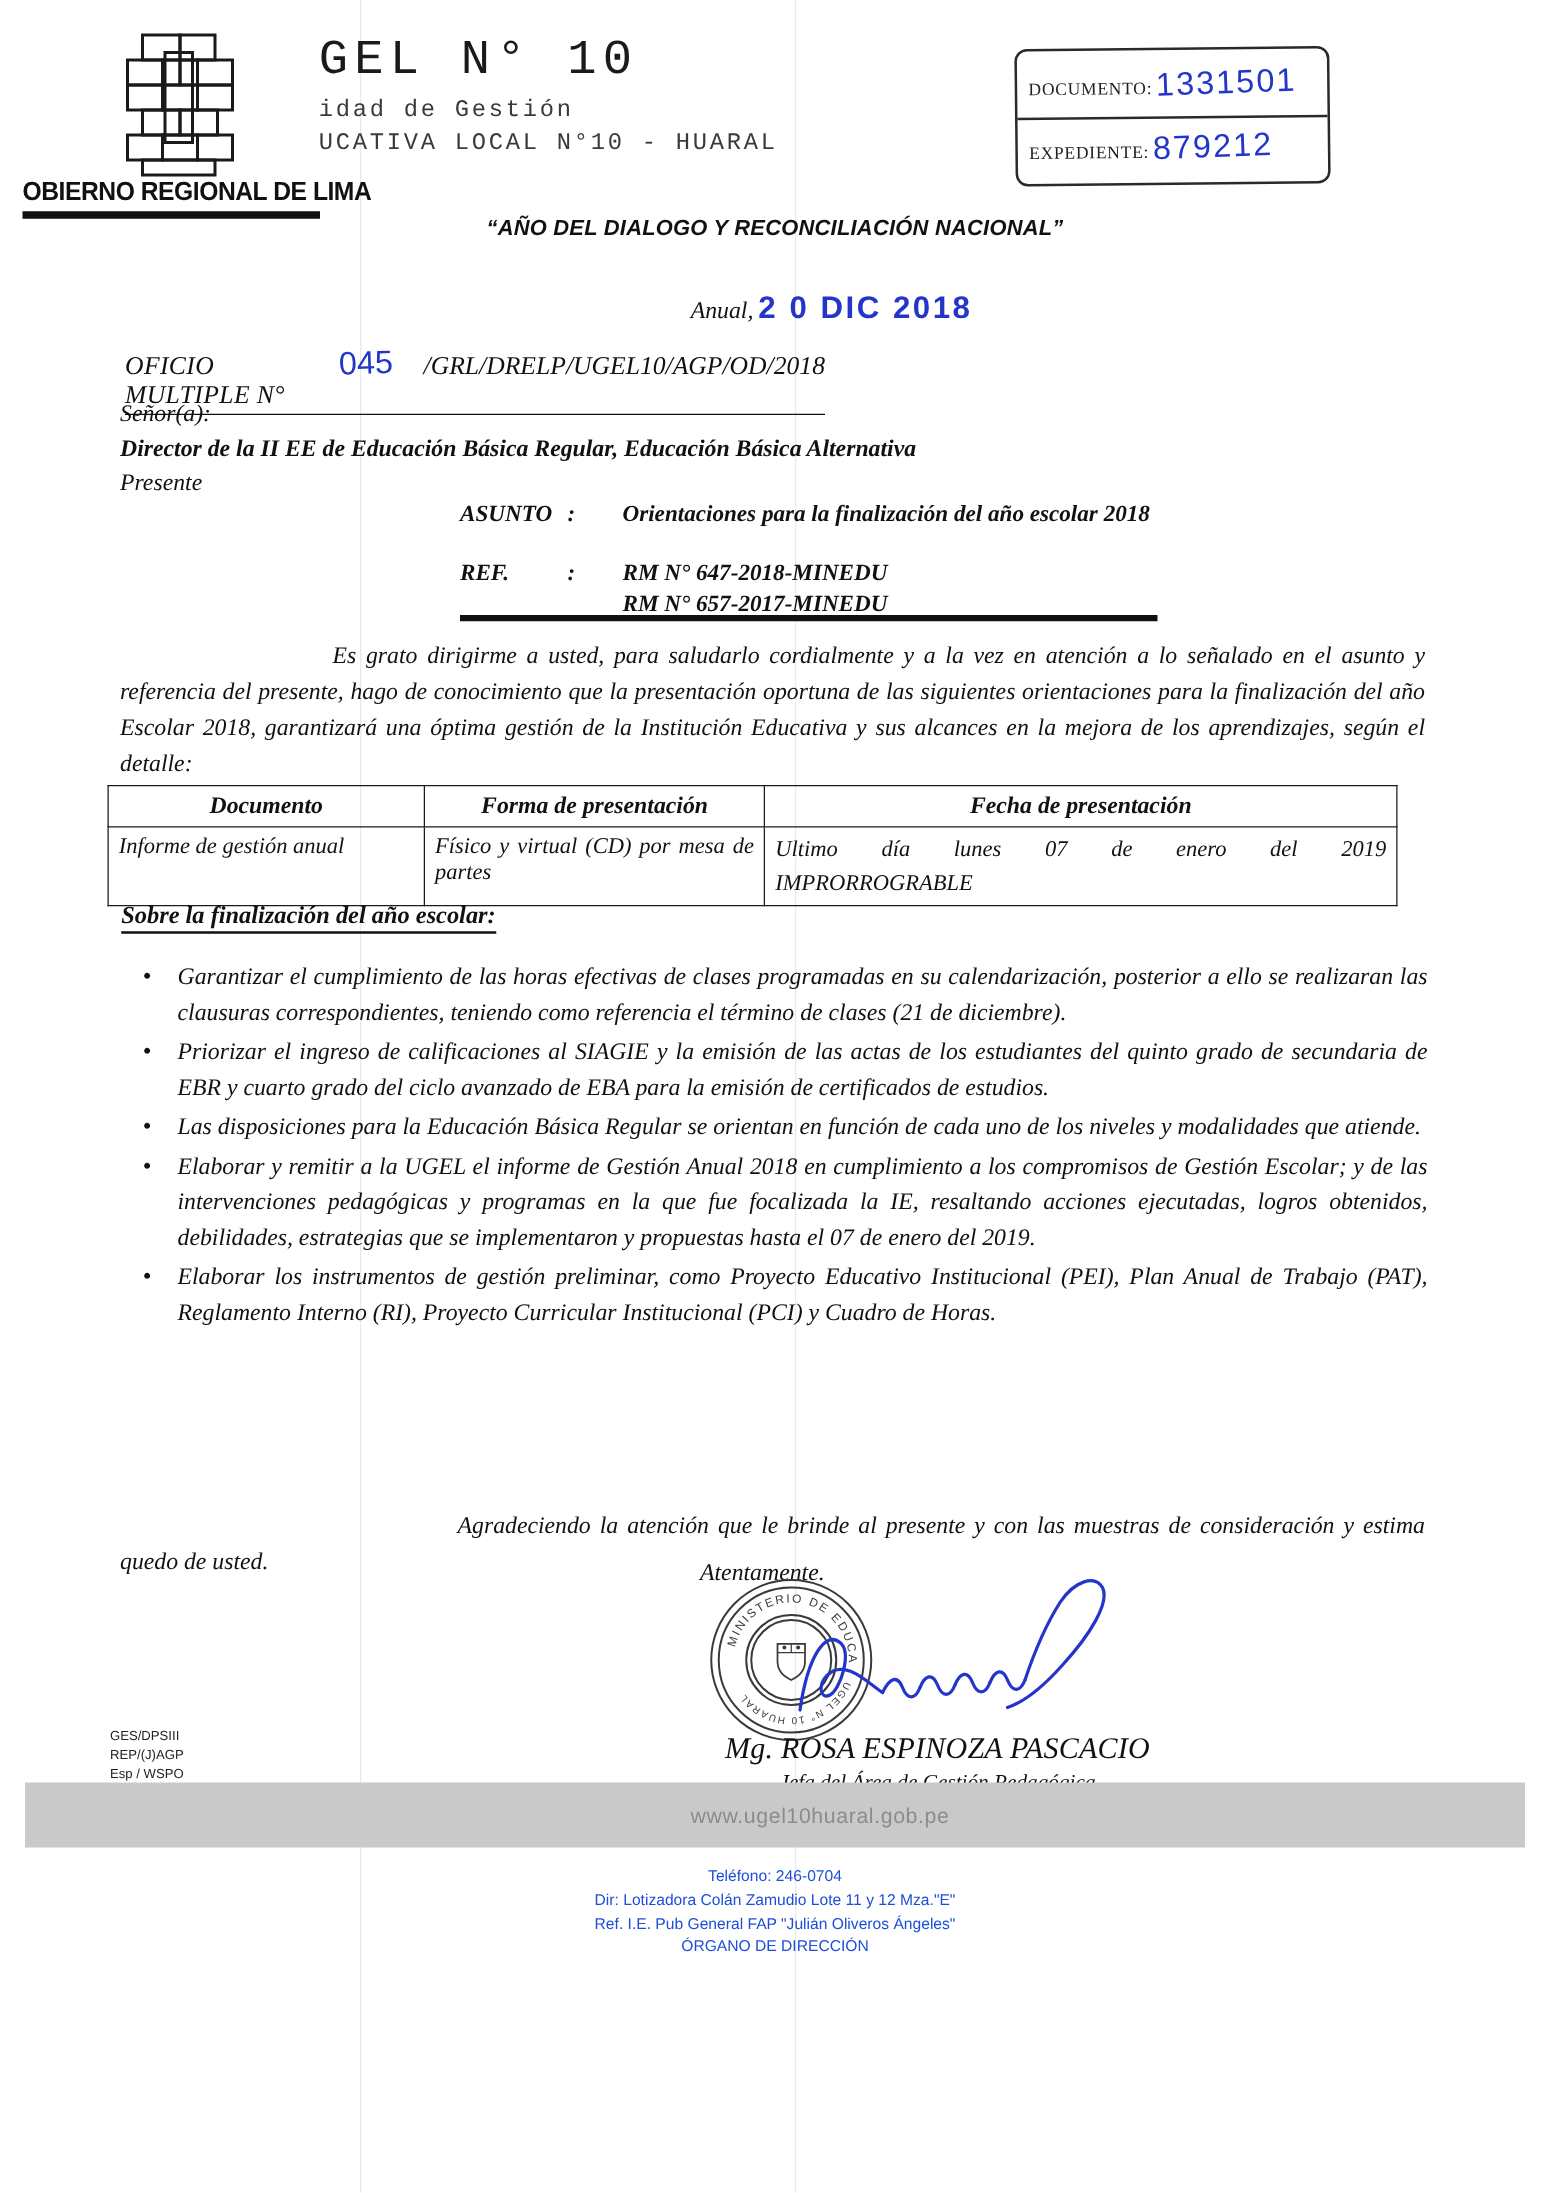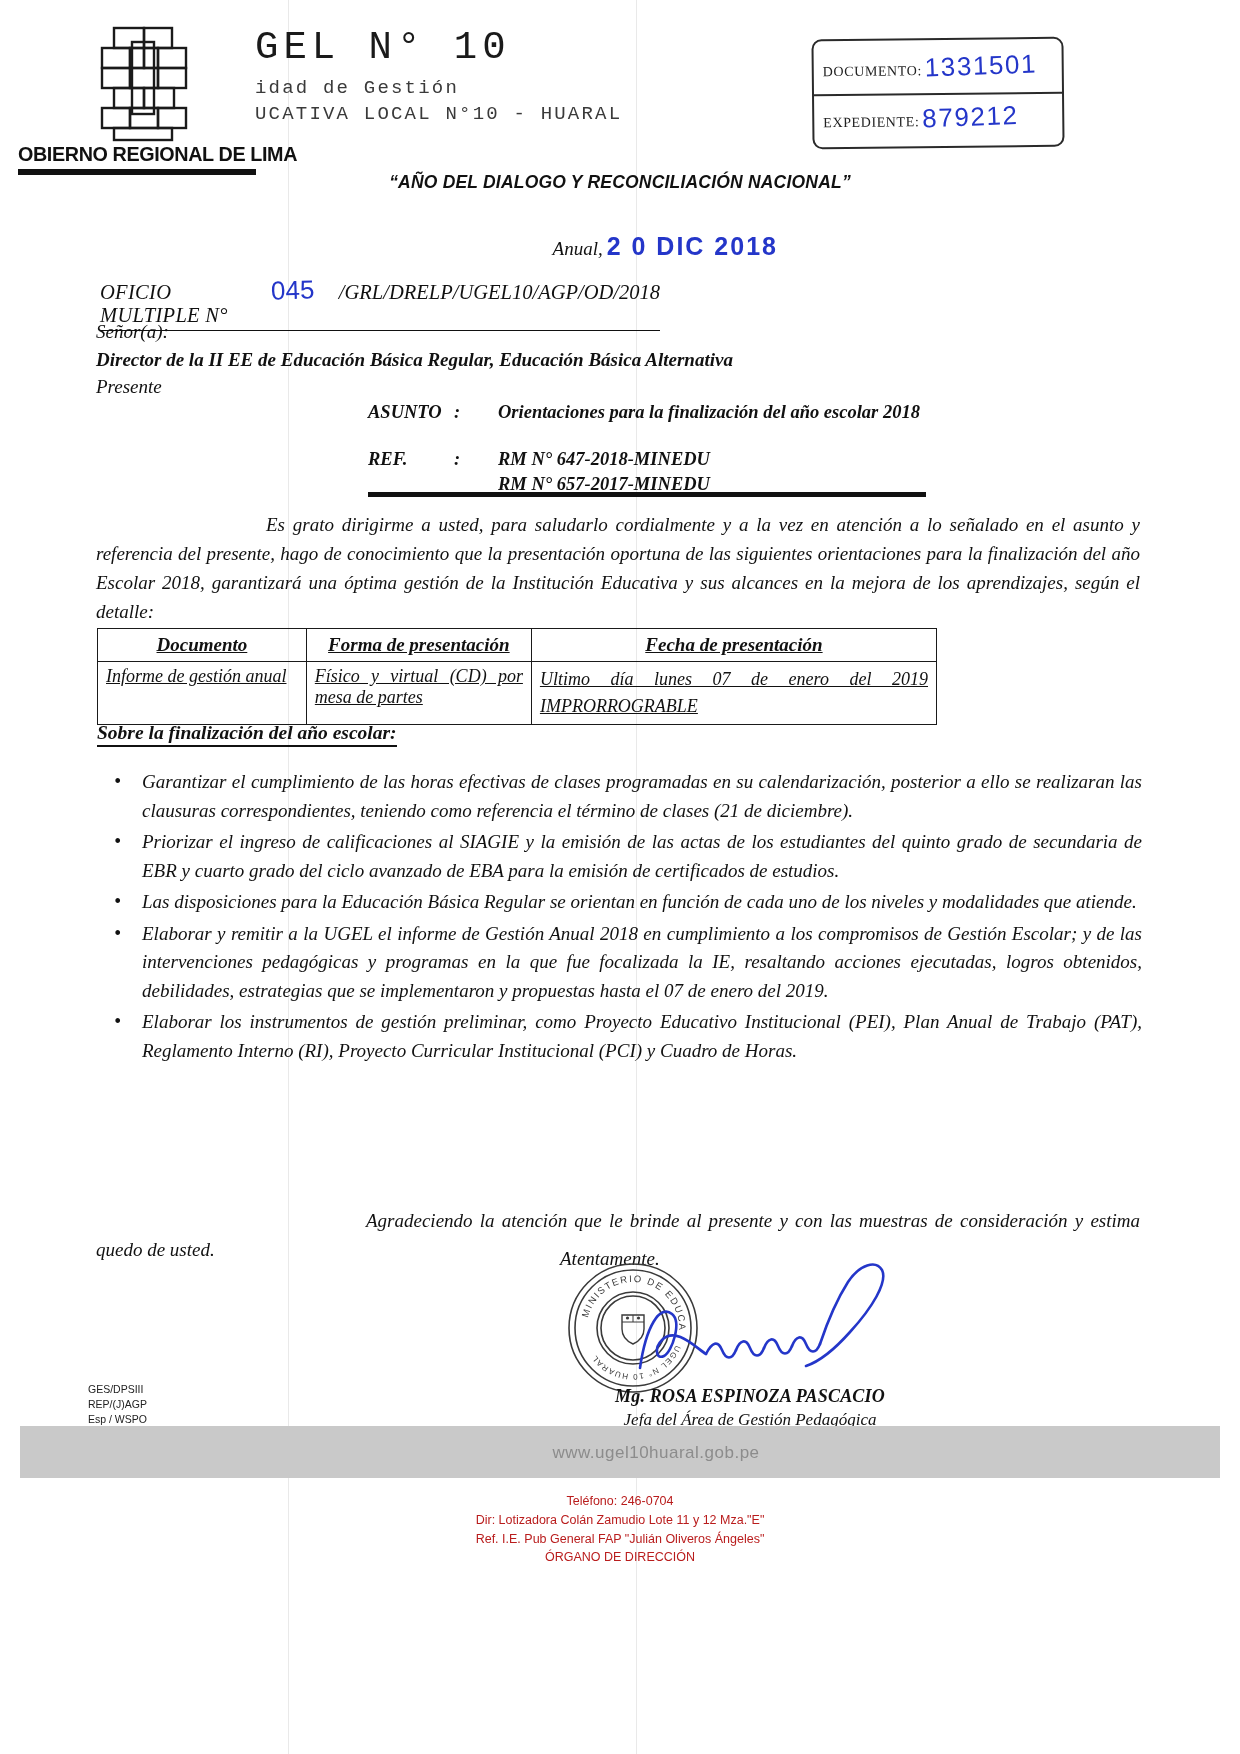--- a/index.html
+++ b/index.html
@@ -235,26 +235,25 @@
     font-style: italic;
     font-size: 19px;
     line-height: 1.53;
     text-align: justify;
     text-indent: 170px;
   }
 
   
   #detail-table {
     position: absolute;
-    left: 97px; top: 628px;
-    width: 840px;
+    left: 86px; top: 628px;
+    width: 1032px;
     border-collapse: collapse;
     font-style: italic;
     font-size: 18px;
-    text-decoration: underline;
   }
   #detail-table th, #detail-table td {
     border: 1.4px solid #1a1a1a;
     padding: 4px 8px;
     vertical-align: top;
   }
   #detail-table th {
     text-align: center;
     font-weight: bold;
     font-style: italic;
@@ -343,22 +342,22 @@
     pointer-events: none;
   }
   #signer-lines {
     position: absolute;
     left: 0; top: 138px;
     width: 460px;
     text-align: center;
     font-style: italic;
   }
   #signer-lines .signer-name {
-    font-weight: bold;
-    font-size: 18px;
+    font-weight: normal;
+    font-size: 24px;
     letter-spacing: 0.2px;
   }
   #signer-lines .signer-role {
     font-size: 17px;
     margin-top: 3px;
   }
   #signer-lines .signer-office {
     font-size: 17px;
     margin-top: 3px;
   }
@@ -393,21 +392,21 @@
     padding-left: 36px;
   }
   #footer-contact {
     position: absolute;
     left: 0; top: 1492px;
     width: 1240px;
     text-align: center;
     font-family: "Liberation Sans", sans-serif;
     font-size: 12.5px;
     line-height: 1.5;
-    color: #b91c1c;
+    color: #1d4ed8;
   }
 </style>
 </head>
 <body>
 
 <div id="page">
 
   <div class="scanline" style="left:288px"></div>
   <div class="scanline" style="left:636px"></div>
 

